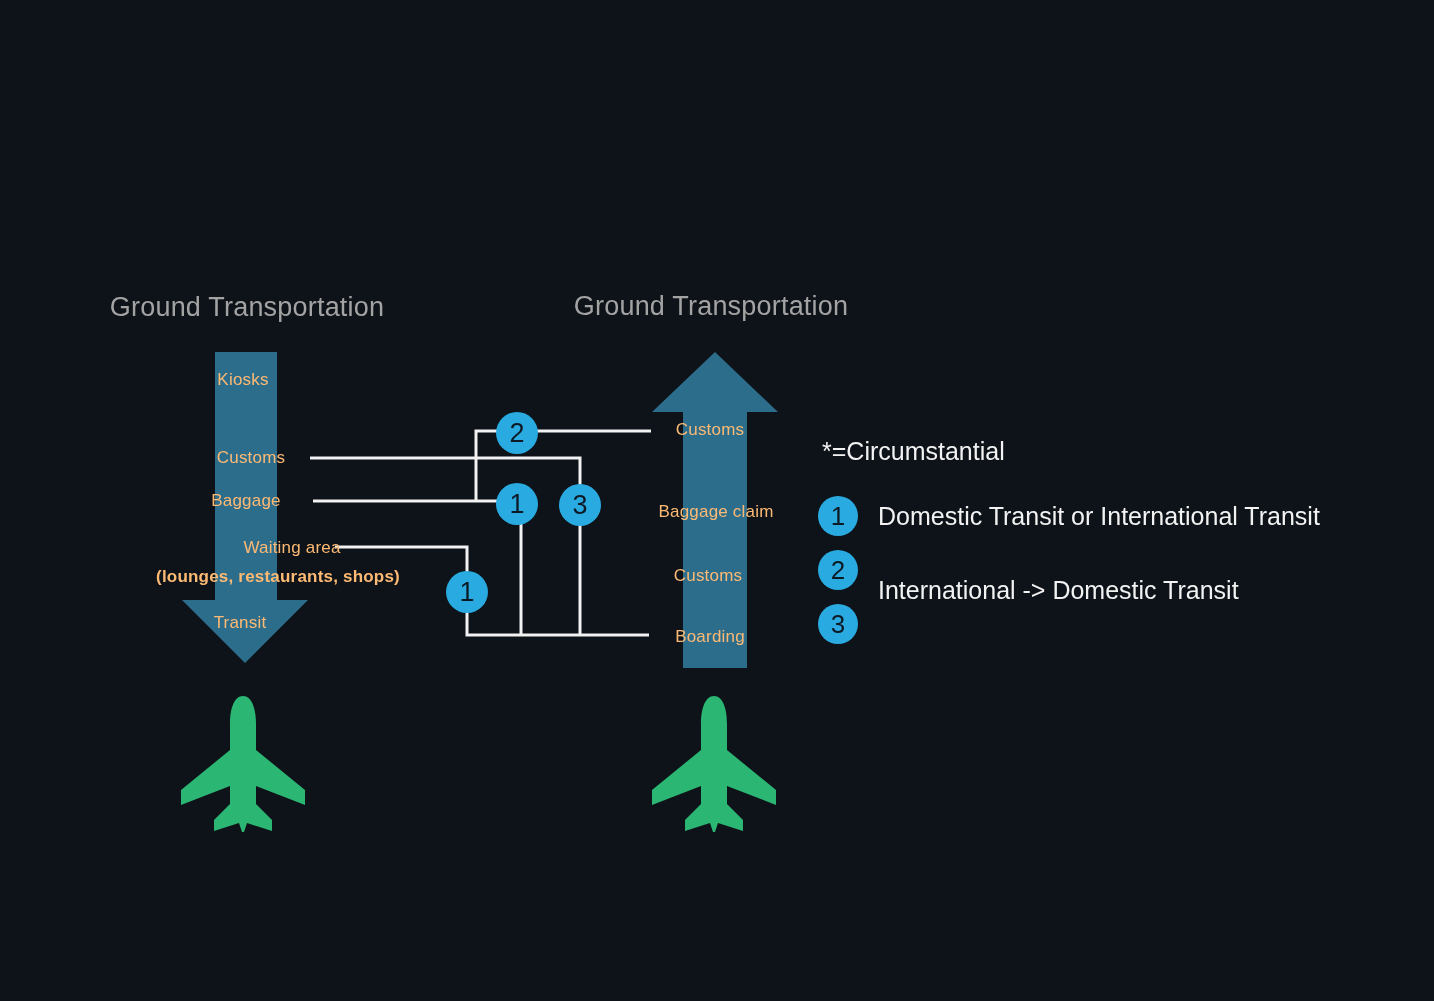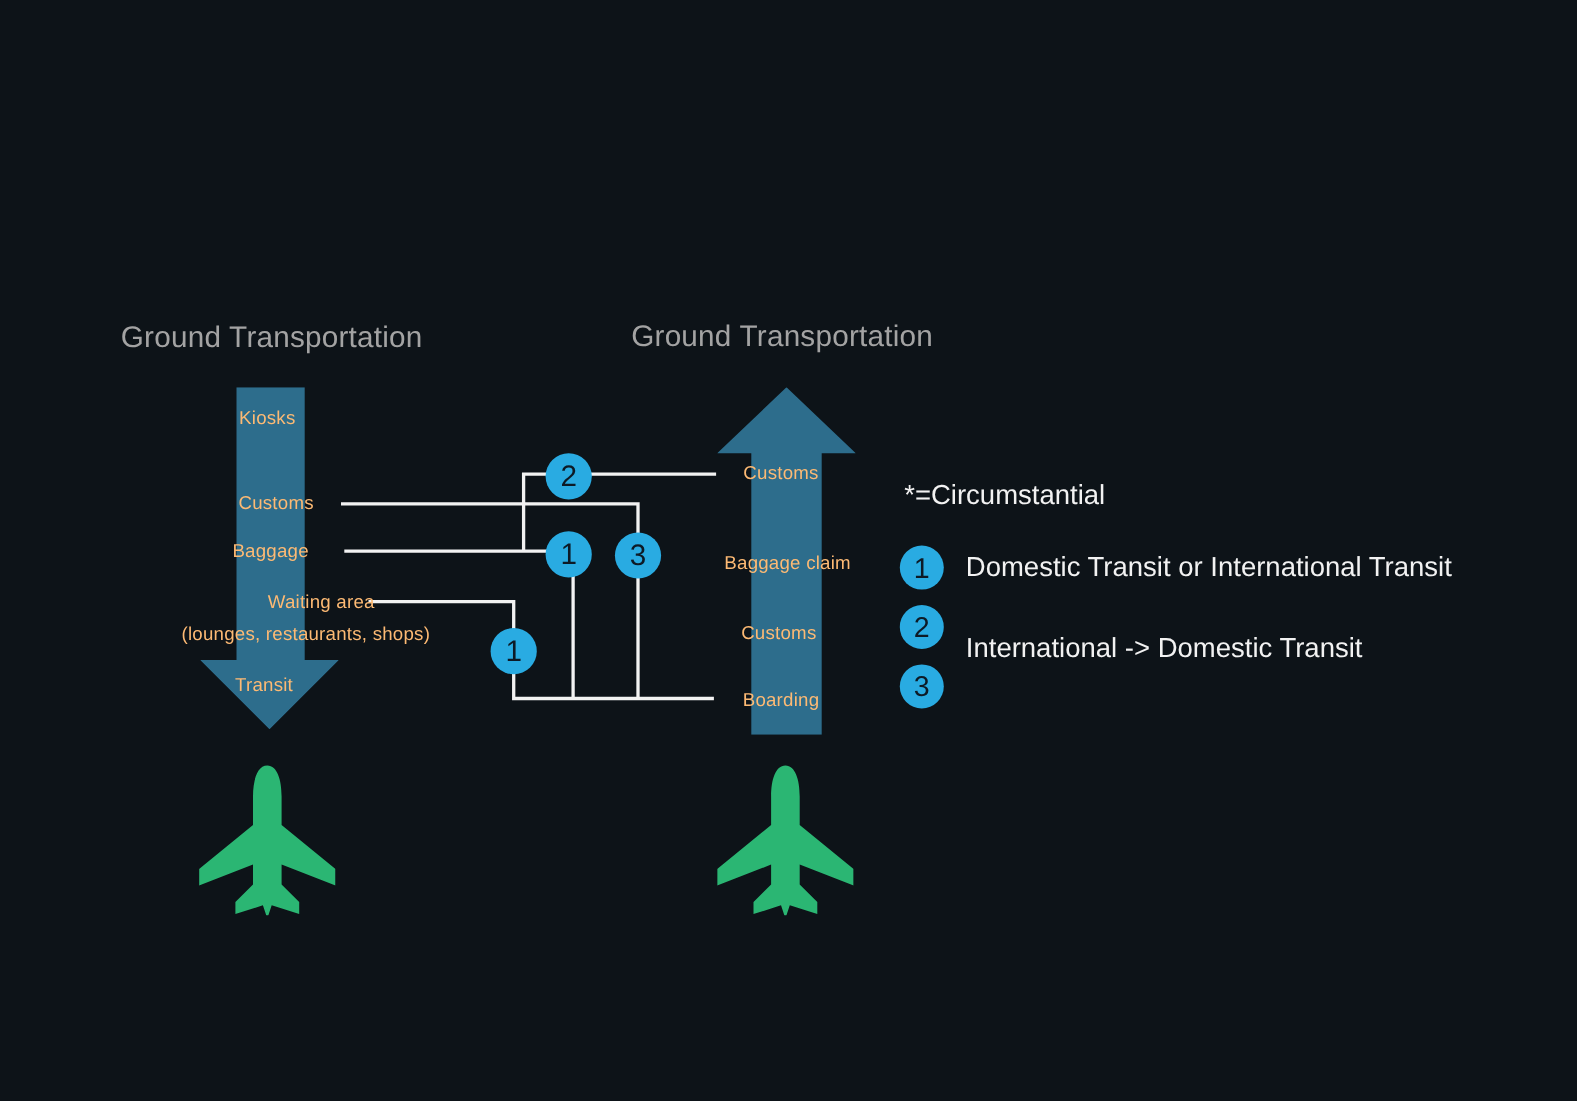--- a/index.html
+++ b/index.html
@@ -82,21 +82,21 @@
     <path d="M521,504 V635" fill="none" stroke="#f2f2f2" stroke-width="3"></path>
     <path d="M335,547 H467 V635 H649" fill="none" stroke="#f2f2f2" stroke-width="3"></path>
   </svg>
 
   <div class="t green-title" style="left:247px; top:307px;">Ground Transportation</div>
 
   <div class="t" style="left:243px; top:380px;">Kiosks</div>
   <div class="t" style="left:251px; top:458px;">Customs</div>
   <div class="t" style="left:246px; top:501px;">Baggage</div>
   <div class="t" style="left:246px; top:548px;margin-left:46px;">Waiting area</div>
-  <div class="t" style="left:278px; top:577px;">(lounges, restaurants, shops)</div>
+  <div class="t" style="left:278px; top:577px;font-weight:bold;">(lounges, restaurants, shops)</div>
   <div class="t" style="left:240px; top:623px;">Transit</div>
 
   <div class="t green-title" style="left:711px; top:306px;">Ground Transportation</div>
 
   <div class="t" style="left:710px; top:430px;">Customs</div>
   <div class="t" style="left:716px; top:512px;">Baggage claim</div>
   <div class="t" style="left:708px; top:576px;">Customs</div>
   <div class="t" style="left:710px; top:637px;">Boarding</div>
 
   <div class="marker" style="left:496px; top:412px;">2</div>

